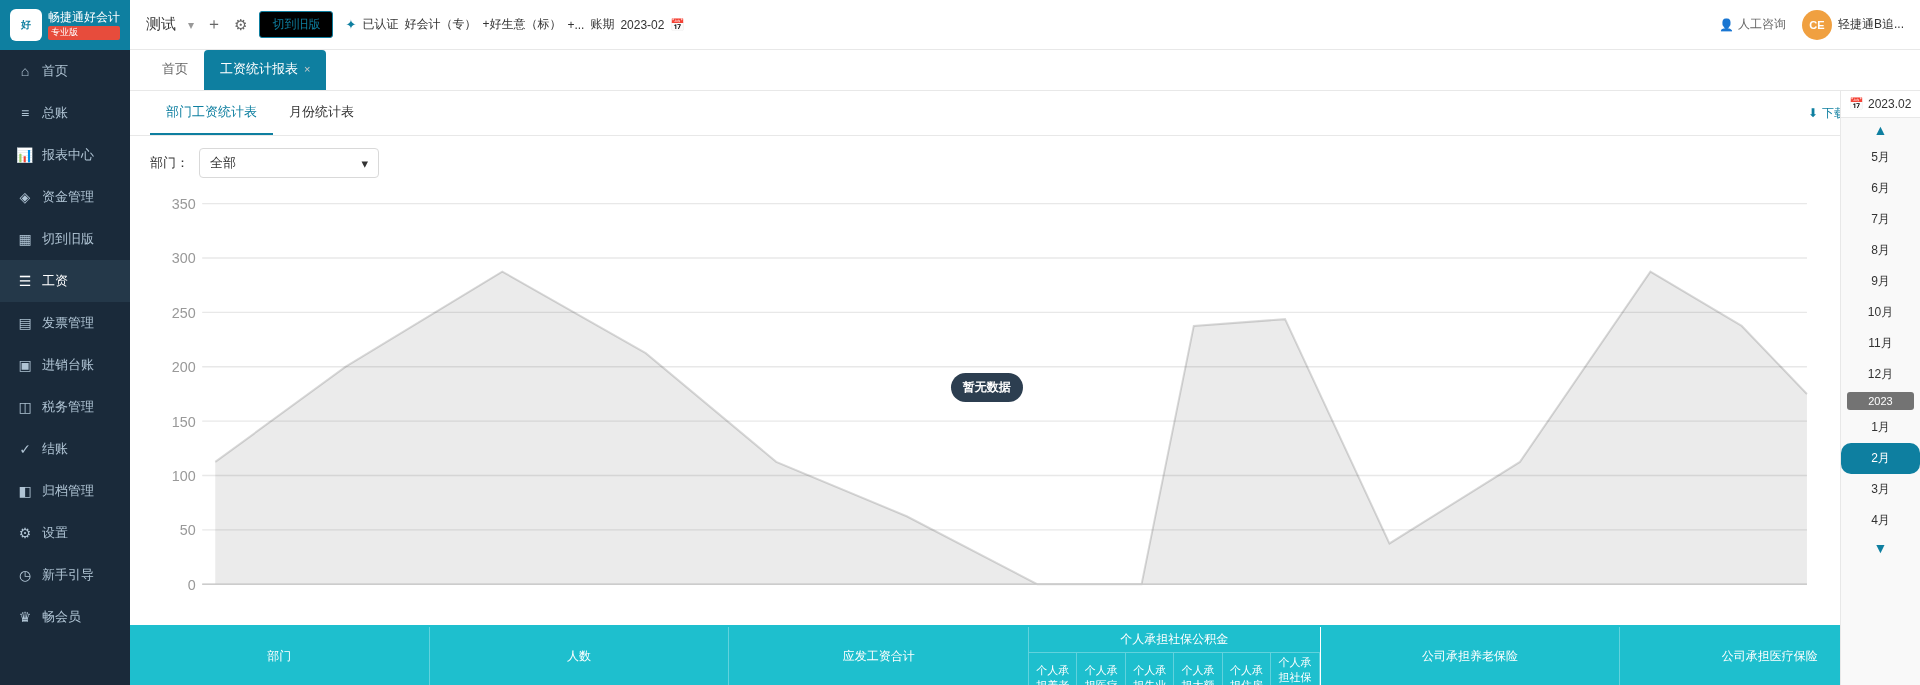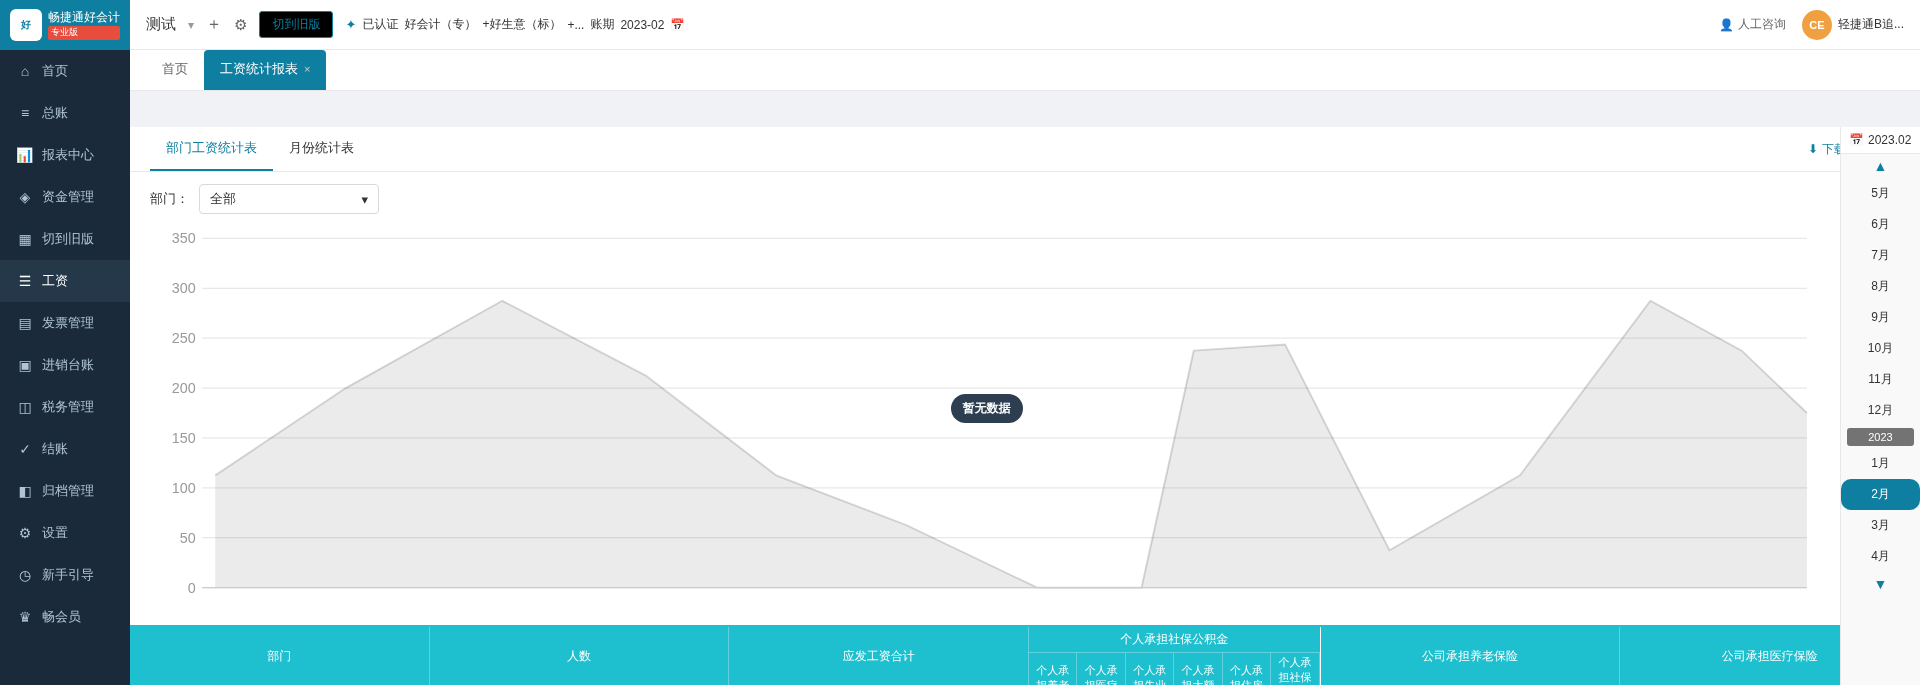--- a/index.html
+++ b/index.html
@@ -113,21 +113,20 @@
     .tab-close { font-size: 11px; color: #ccc; }
 
     
     .content {
       flex: 1;
       background: #fff;
       display: flex;
       flex-direction: column;
       overflow: hidden;
       position: relative;
-      margin-top: 36px;
     }
 
     
     .sub-tabs {
       display: flex;
       align-items: center;
       padding: 0 20px;
       border-bottom: 1px solid #e8e8e8;
       background: #fff;
       flex-shrink: 0;

